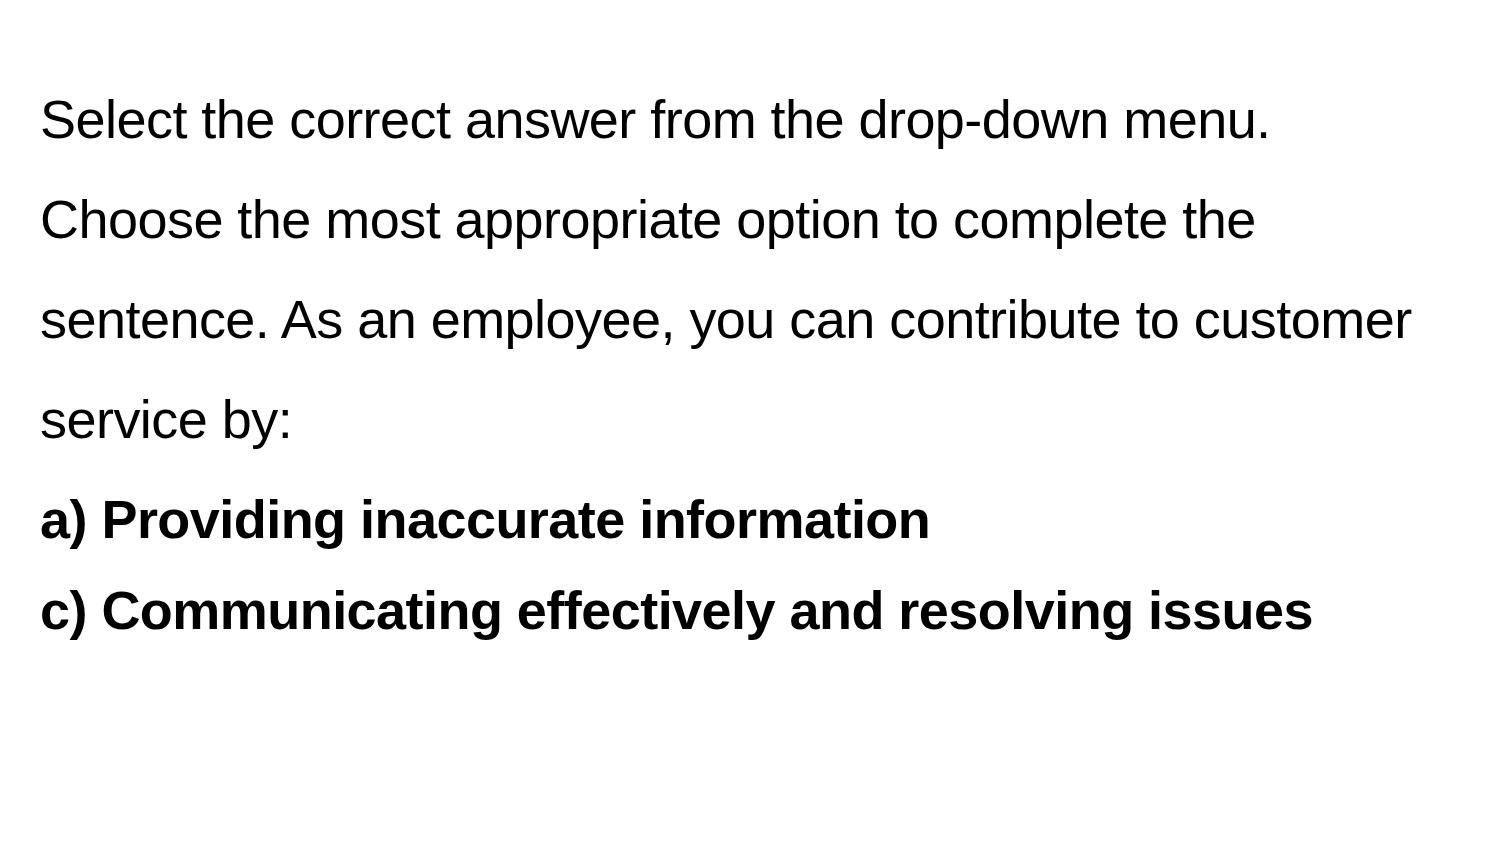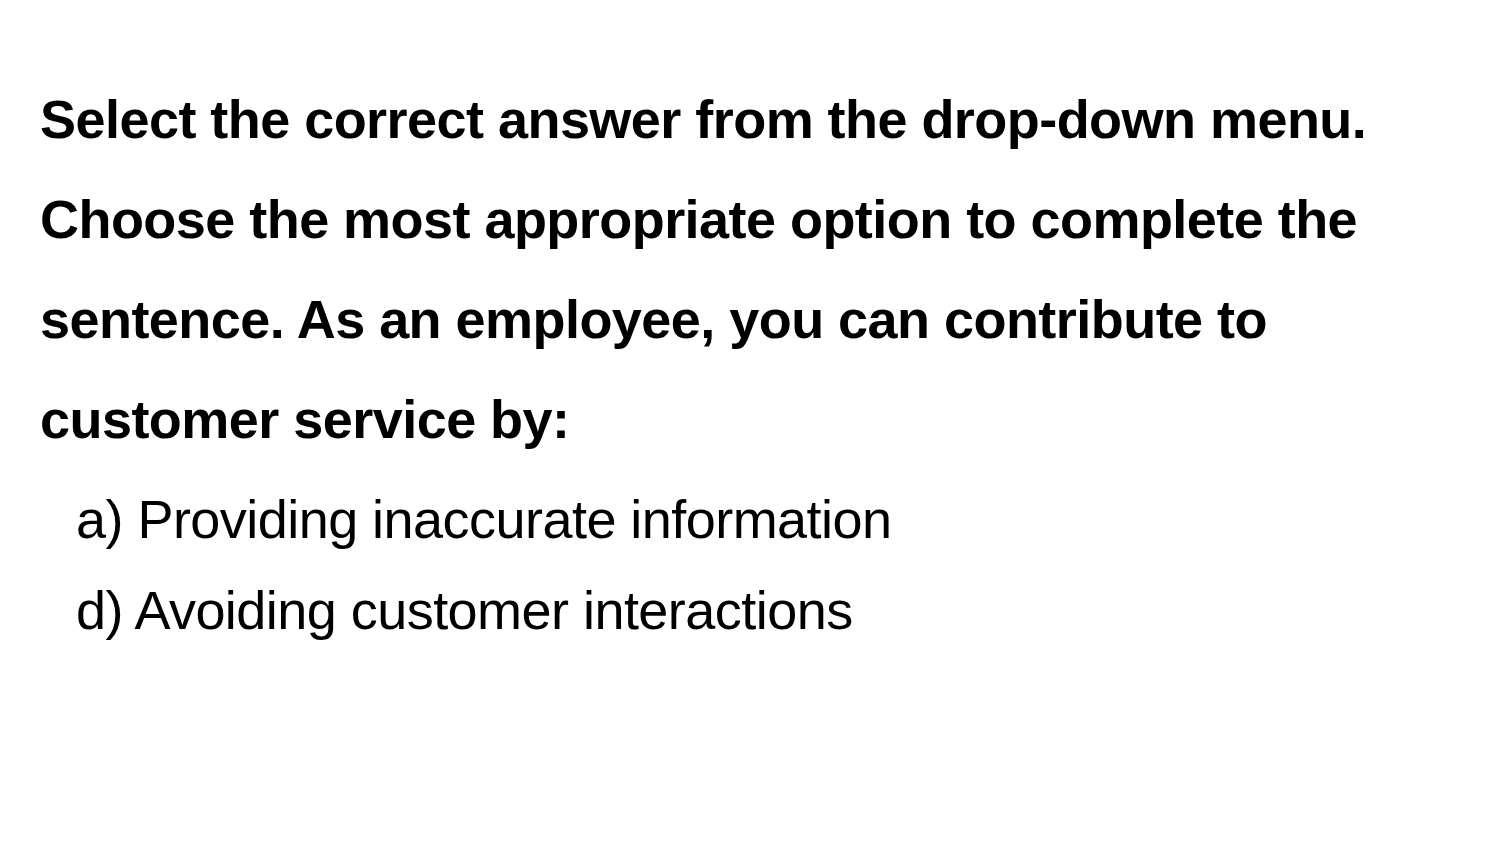--- a/index.html
+++ b/index.html
@@ -16,36 +16,35 @@
     }
     .container {
       padding: 70px 40px 40px 40px;
       width: 100%;
       height: 100%;
     }
     .question-text {
       font-size: 54px;
       line-height: 1.85;
       color: #000000;
-      font-weight: 700;
+      font-weight: 400;
       letter-spacing: -0.01em;
     }
     .option {
       font-size: 54px;
       line-height: 1.55;
       color: #000000;
-      font-weight: 400;
+      font-weight: 700;
       margin-top: 8px;
       letter-spacing: -0.01em;
-      margin-left: 36px;
     }
     .option:first-of-type {
       margin-top: 12px;
     }
   </style>
 </head>
 <body>
 
 <div class="container">
   <div class="question-text">Select the correct answer from the drop-down menu. Choose the most appropriate option to complete the sentence. As an employee, you can contribute to customer service by:</div>
   <div class="option">a) Providing inaccurate information</div>
-  <div class="option">d) Avoiding customer interactions</div>
+  <div class="option">c) Communicating effectively and resolving issues</div>
 </div>
 
 </body></html>

